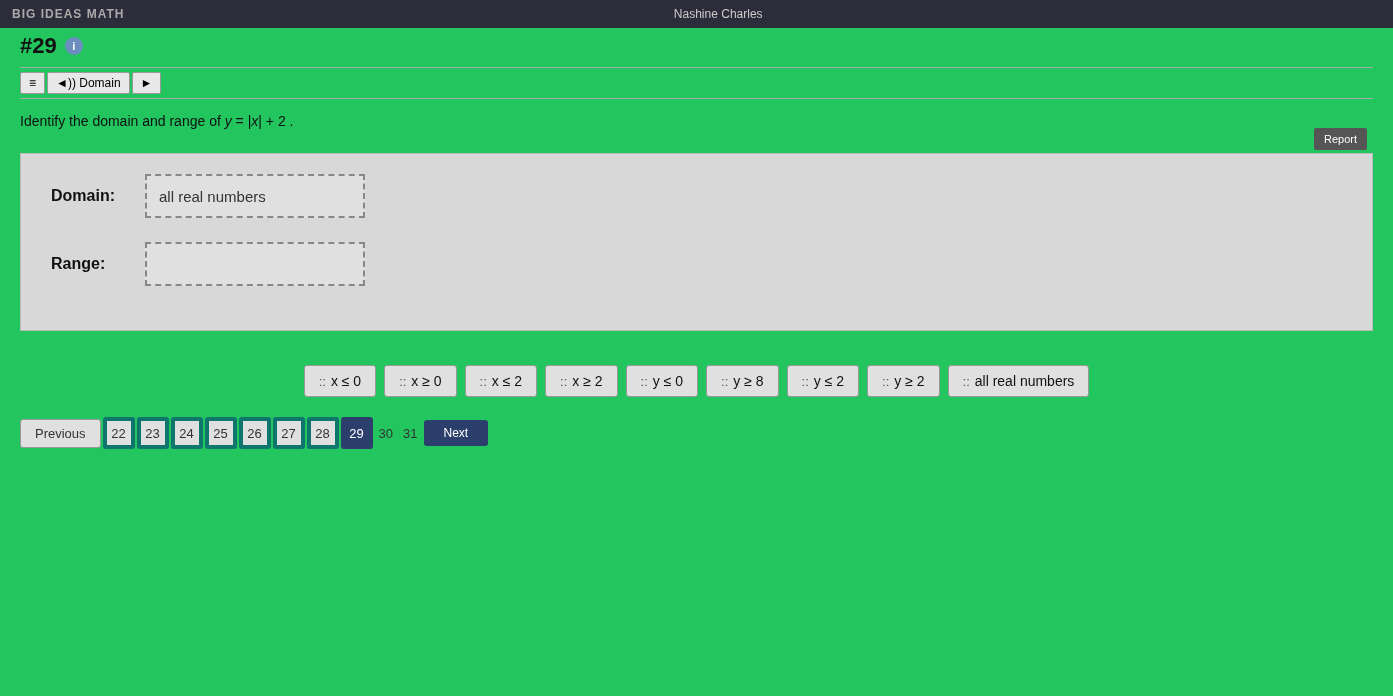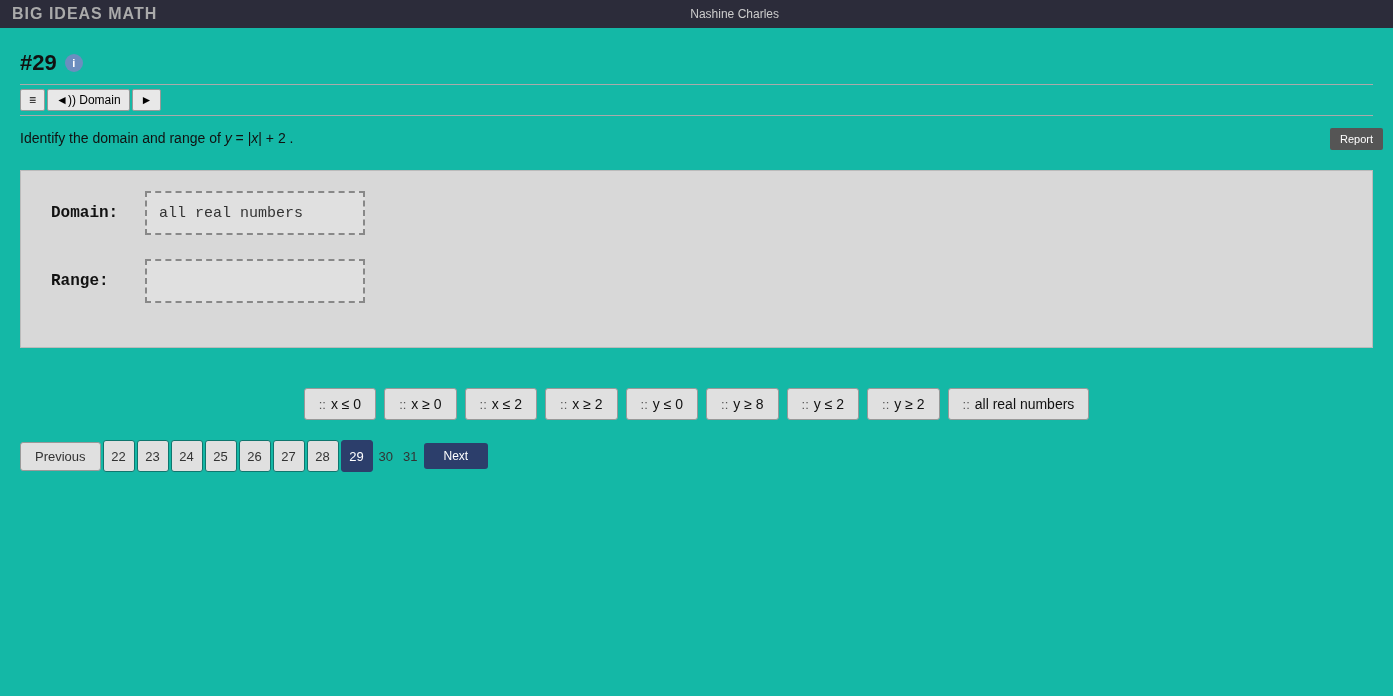--- a/index.html
+++ b/index.html
@@ -13,32 +13,32 @@
     .top-bar {
       background: #2c2c3a;
       height: 28px;
       display: flex;
       align-items: center;
       padding: 0 12px;
       justify-content: space-between;
     }
     .top-bar-left {
       color: #aaa;
-      font-size: 16px;
+      font-size: 12px;
       font-weight: bold;
       letter-spacing: 1px;
     }
     .top-bar-center {
       color: #ccc;
       font-size: 12px;
       margin-left: 31px;
     }
     .main-content {
-      background: #14b8a6;
-      padding: 22px 20px;
+      background: #22c55e;
+      padding: 5px 20px;
     }
     .question-header {
       display: flex;
       align-items: center;
       gap: 8px;
       margin-bottom: 8px;
     }
     .question-number {
       font-size: 22px;
       font-weight: bold;
@@ -77,23 +77,22 @@
       border-radius: 2px;
     }
     .question-text {
       font-size: 14px;
       color: #111;
       margin-bottom: 24px;
     }
     .answer-section {
       background: #d8d8d8;
       padding: 20px 30px;
-      margin-bottom: 30px;
+      margin-bottom: 24px;
       border: 1px solid #bbb;
-      font-family: Liberation Mono, monospace;
     }
     .answer-row {
       display: flex;
       align-items: center;
       gap: 14px;
       margin-bottom: 24px;
     }
     .answer-label {
       font-size: 16px;
       font-weight: bold;
@@ -149,21 +148,21 @@
       background: #e0e0e0;
       border: 1px solid #999;
       padding: 6px 14px;
       font-size: 13px;
       cursor: pointer;
       border-radius: 3px;
       color: #333;
     }
     .page-btn {
       background: #e0e0e0;
-      border: 1px solid #0f766e;
+      border: 4px solid #0f766e;
       width: 32px;
       height: 32px;
       font-size: 13px;
       cursor: pointer;
       border-radius: 3px;
       display: flex;
       align-items: center;
       justify-content: center;
       color: #333;
     }
@@ -181,21 +180,21 @@
       background: #2c3e6b;
       border: none;
       padding: 6px 20px;
       font-size: 12px;
       cursor: pointer;
       border-radius: 3px;
       color: white;
     }
     .report-btn {
       position: absolute;
-      right: 10px;
+      right: 26px;
       top: 100px;
       background: #555;
       color: white;
       border: none;
       padding: 5px 10px;
       font-size: 11px;
       cursor: pointer;
       border-radius: 2px;
     }
   </style>

